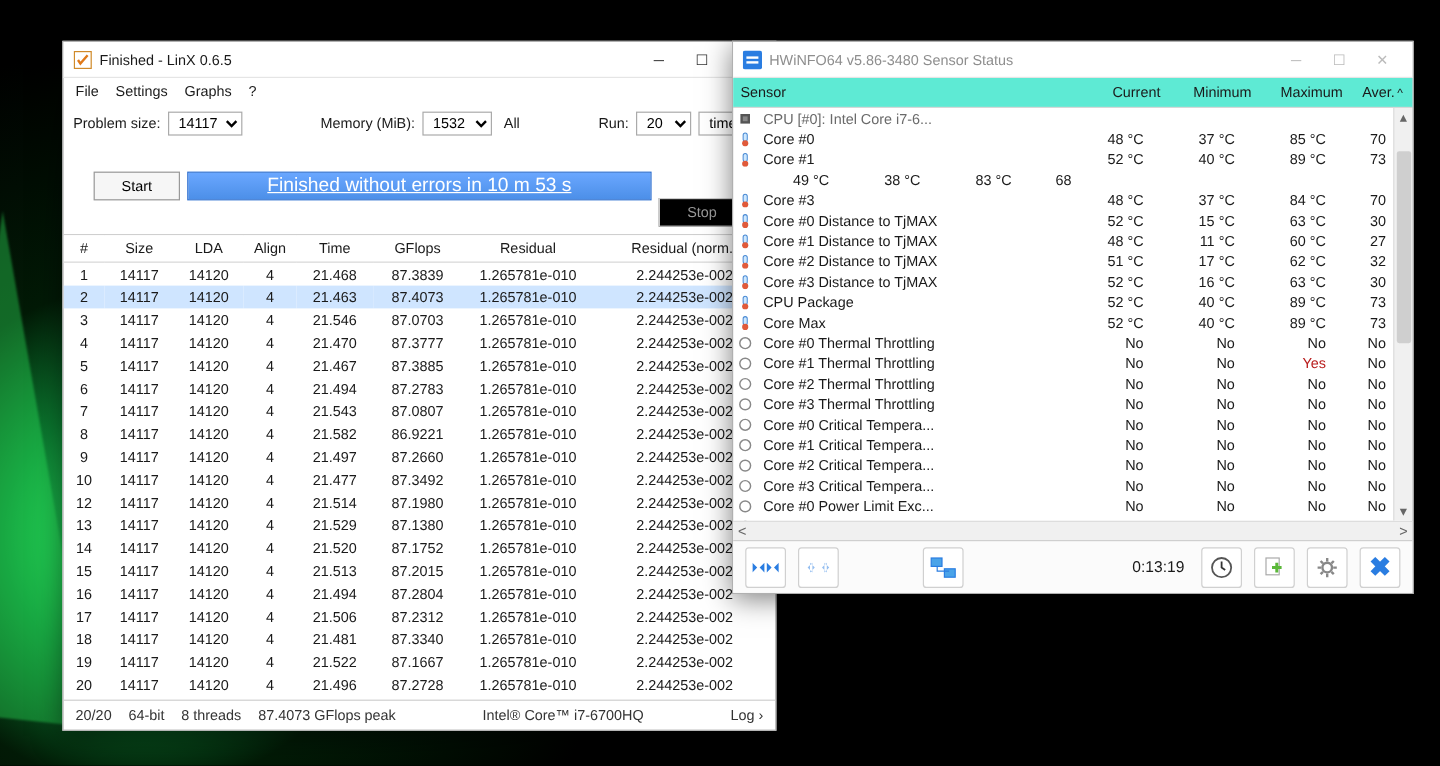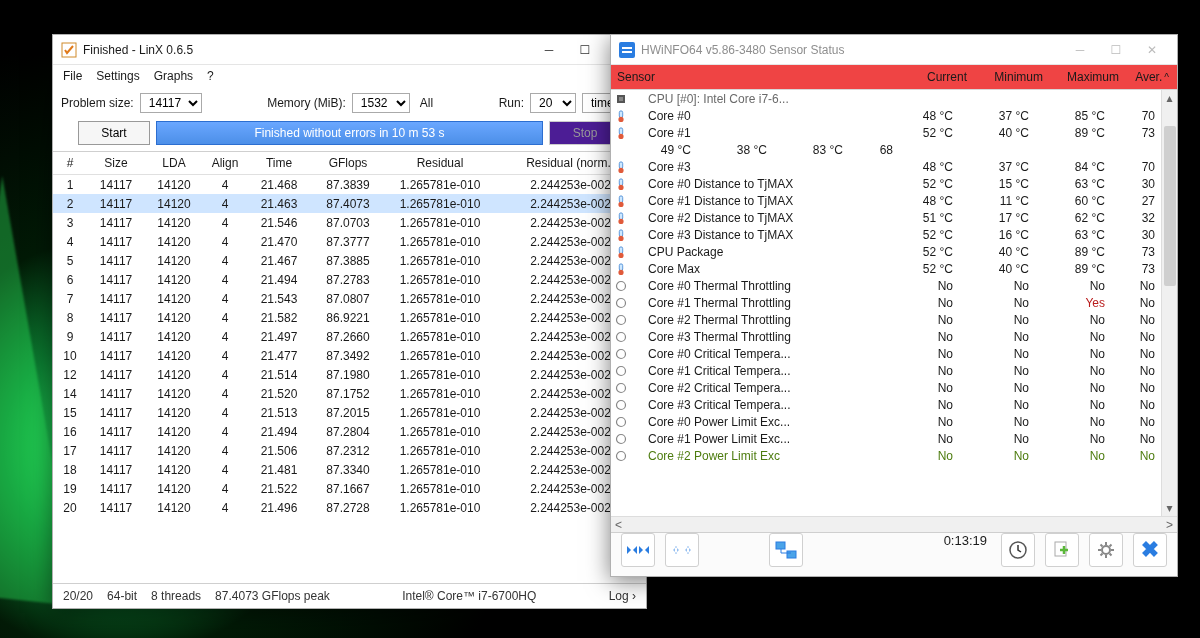--- a/index.html
+++ b/index.html
@@ -23,21 +23,21 @@
   }
 
   .window {
     position:absolute;
     background:#fff;
     border:1px solid #b0b0b0;
     box-shadow: 0 4px 22px rgba(0,0,0,0.5);
     display:flex; flex-direction:column;
   }
   .win-linx { left:52px; top:34px; width:595px; height:575px; }
-  .win-hw   { left:610px; top:34px; width:568px; height:543px; }
+  .win-hw   { left:610px; top:34px; width:568px; height:461px; }
 
   .titlebar {
     height:30px; display:flex; align-items:center; padding:0 8px;
     background:#fff; border-bottom:1px solid #e5e5e5;
   }
   .titlebar .icon { width:16px;height:16px; margin-right:6px; display:flex;align-items:center;justify-content:center;}
   .titlebar .title { flex:1; font-size:12px; }
   .title.dim { color:#8e8e8e; }
   .winbtns { display:flex; gap:2px; }
   .winbtn { width:34px; height:22px; display:flex;align-items:center;justify-content:center; color:#333; }
@@ -51,70 +51,71 @@
     font-size:12px;
   }
   .toolbar label{ white-space:nowrap; }
   select, input.txt {
     border:1px solid #aaa; background:#fff; font-size:12px; height:20px; padding:0 4px;
   }
   .btn {
     height:24px; padding:0 14px; border:1px solid #999; background:#f6f6f6;
     font-size:12px; cursor:pointer;
   }
-  .btn.disabled{ color:#9a9a9a; background:#4c1d95; border-color:#ccc; }
+  .btn.disabled{ color:#9a9a9a; background:#000000; border-color:#ccc;margin-top:44px; }
 
   .startrow{ display:flex; align-items:center; gap:6px; padding:4px 25px 6px; }
   .statusbar-linx {
     flex:1; height:24px; display:flex;align-items:center;justify-content:center;
     background:linear-gradient(#6aa7ff,#4c8fe8); color:#fff; border:1px solid #2c6ed0;
-    font-size:12px;
+    font-size:16px;
+    text-decoration:underline;
   }
 
   .tablewrap{ flex:1; overflow:hidden; border-top:1px solid #cfcfcf; display:flex;flex-direction:column;}
   table{ width:100%; border-collapse:collapse; font-size:12px; table-layout:fixed;}
   th{ text-align:center; font-weight:400; padding:4px 0; background:#fff; border-bottom:1px solid #e0e0e0;}
   td{ text-align:center; padding:2.5px 0; }
   tr.sel td{ background:#cfe5ff; }
 
   .linx-status{
     border-top:1px solid #cfcfcf; display:flex; gap:14px; align-items:center;
     font-size:12px; padding:5px 10px; color:#333;
   }
   .linx-status .flex{flex:1;}
 
   
   .hw-head{
     display:flex; font-size:12px; padding:5px 8px 5px 6px;
-    border-bottom:1px solid #d7d7d7; background:#ef4444;
+    border-bottom:1px solid #d7d7d7; background:#5eead4;
   }
   .hw-head .c-sensor{flex:1; text-align:left;}
   .hw-head .c{ width:76px; text-align:right;}
   .hw-head .c-aver{width:50px; text-align:right;}
 
   .hw-body{ flex:1; overflow:hidden; position:relative;}
   .hw-row{ display:flex; padding:1.5px 6px 1.5px 4px; font-size:12px; align-items:center;}
-  .hw-row .c-sensor{flex:1; text-align:left; white-space:nowrap; overflow:hidden; text-overflow:ellipsis; display:flex;align-items:center;gap:21px;}
+  .hw-row .c-sensor{flex:1; text-align:left; white-space:nowrap; overflow:hidden; text-overflow:ellipsis; display:flex;align-items:center;gap:9px;}
   .hw-row .c{ width:76px; text-align:right; white-space:nowrap;}
   .hw-row .c-aver{width:50px; text-align:right;}
   .hw-row.group .c-sensor{ color:#6a6a6a; }
   .red{color:#b91c1c;}
   .thermicon{width:12px;height:12px; display:inline-block;}
 
   .hw-scroll{
     position:absolute; right:0; top:0; bottom:0; width:16px; background:#f0f0f0;
     border-left:1px solid #ddd; display:flex;flex-direction:column;align-items:center;
   }
   .hw-scroll .arrow{height:16px;width:100%;display:flex;align-items:center;justify-content:center;color:#666;}
   .hw-scroll .thumb{ width:12px; height:160px; background:#cfcfcf; margin-top:20px; border-radius:2px;}
   .hw-hbar{height:16px;background:#f0f0f0;border-top:1px solid #ddd;display:flex;align-items:center;justify-content:space-between;padding:0 4px;color:#666;}
 
   .hw-toolbar{
     height:44px; border-top:1px solid #cfcfcf; background:#fbfbfb;
-    display:flex; gap:10px; padding:0 10px;
+    display:flex; align-items:center; gap:10px; padding:0 10px;
   }
   .hw-toolbar .tbtn{ width:34px;height:34px; border:1px solid #d0d0d0; background:#fff; border-radius:3px;
     display:flex;align-items:center;justify-content:center; font-size:18px;}
   .hw-toolbar .timer{ font-size:13px; margin-left:auto; margin-right:4px;}
   .hw-toolbar .blue{color:#2a7de1;}
   .hw-toolbar .green{color:#5bb83a;}
   .hw-toolbar .grey{color:#888;}
 </style>
 </head>
 <body>
@@ -300,20 +301,30 @@
             <td>12</td>
             <td>14117</td>
             <td>14120</td>
             <td>4</td>
             <td>21.514</td>
             <td>87.1980</td>
             <td>1.265781e-010</td>
             <td>2.244253e-002</td>
           </tr>
           <tr>
+            <td>13</td>
+            <td>14117</td>
+            <td>14120</td>
+            <td>4</td>
+            <td>21.529</td>
+            <td>87.1380</td>
+            <td>1.265781e-010</td>
+            <td>2.244253e-002</td>
+          </tr>
+          <tr>
             <td>14</td>
             <td>14117</td>
             <td>14120</td>
             <td>4</td>
             <td>21.520</td>
             <td>87.1752</td>
             <td>1.265781e-010</td>
             <td>2.244253e-002</td>
           </tr>
           <tr>

